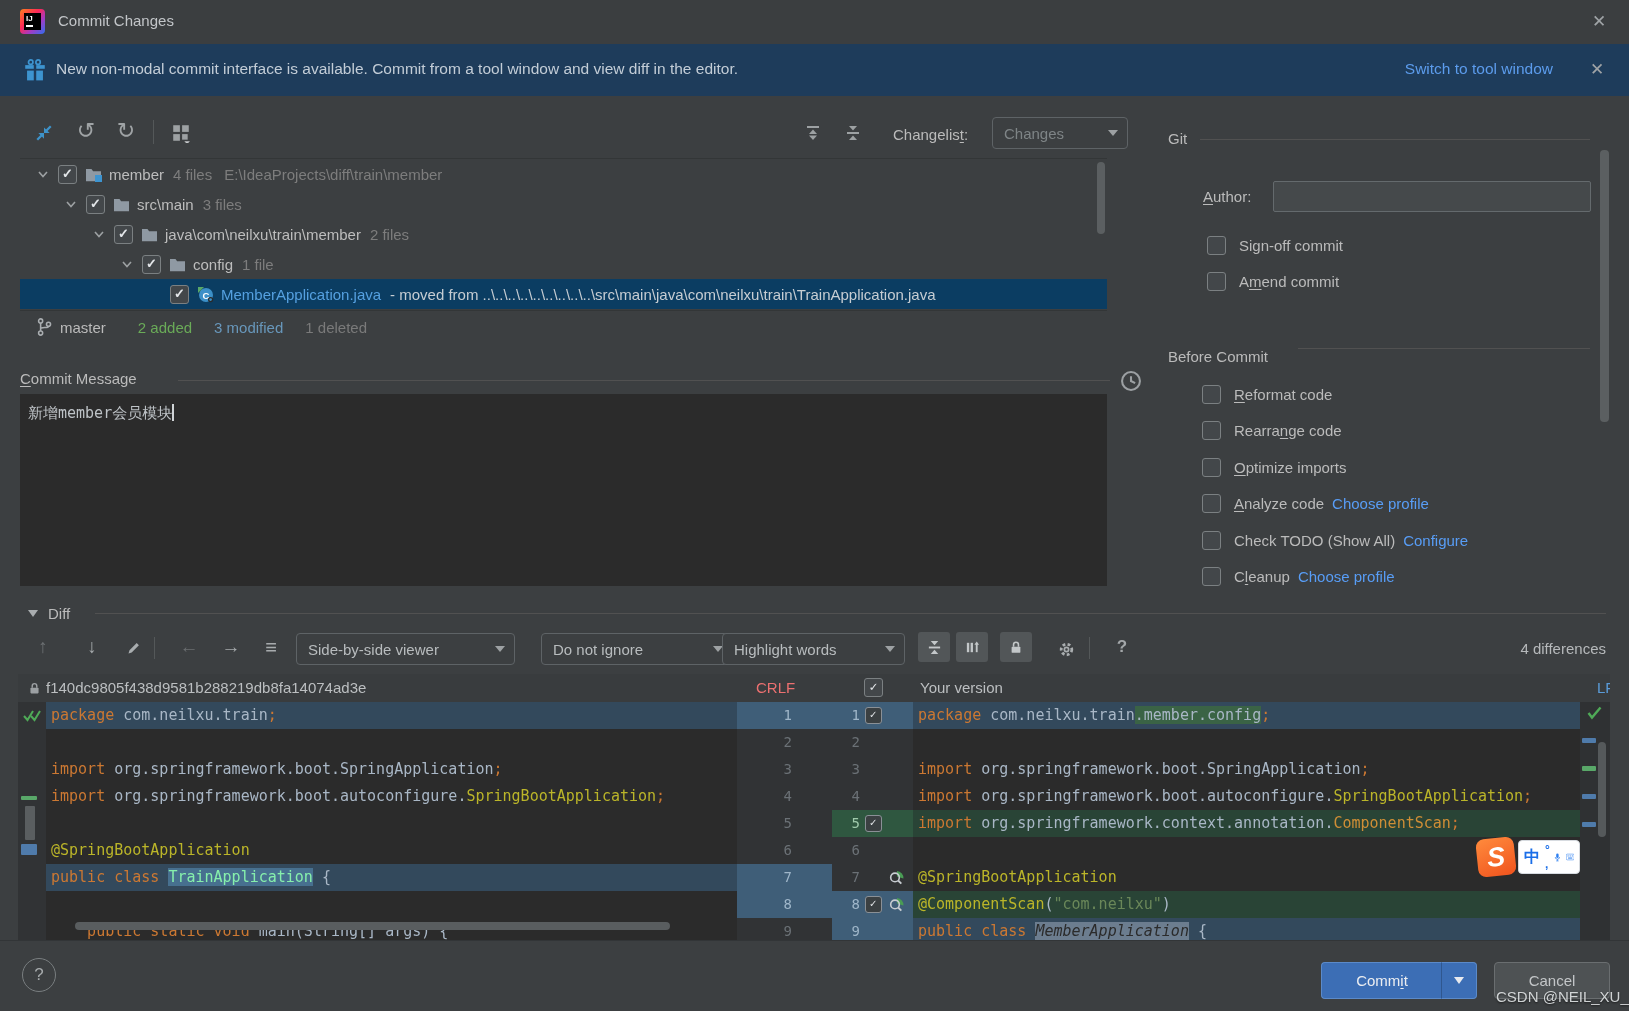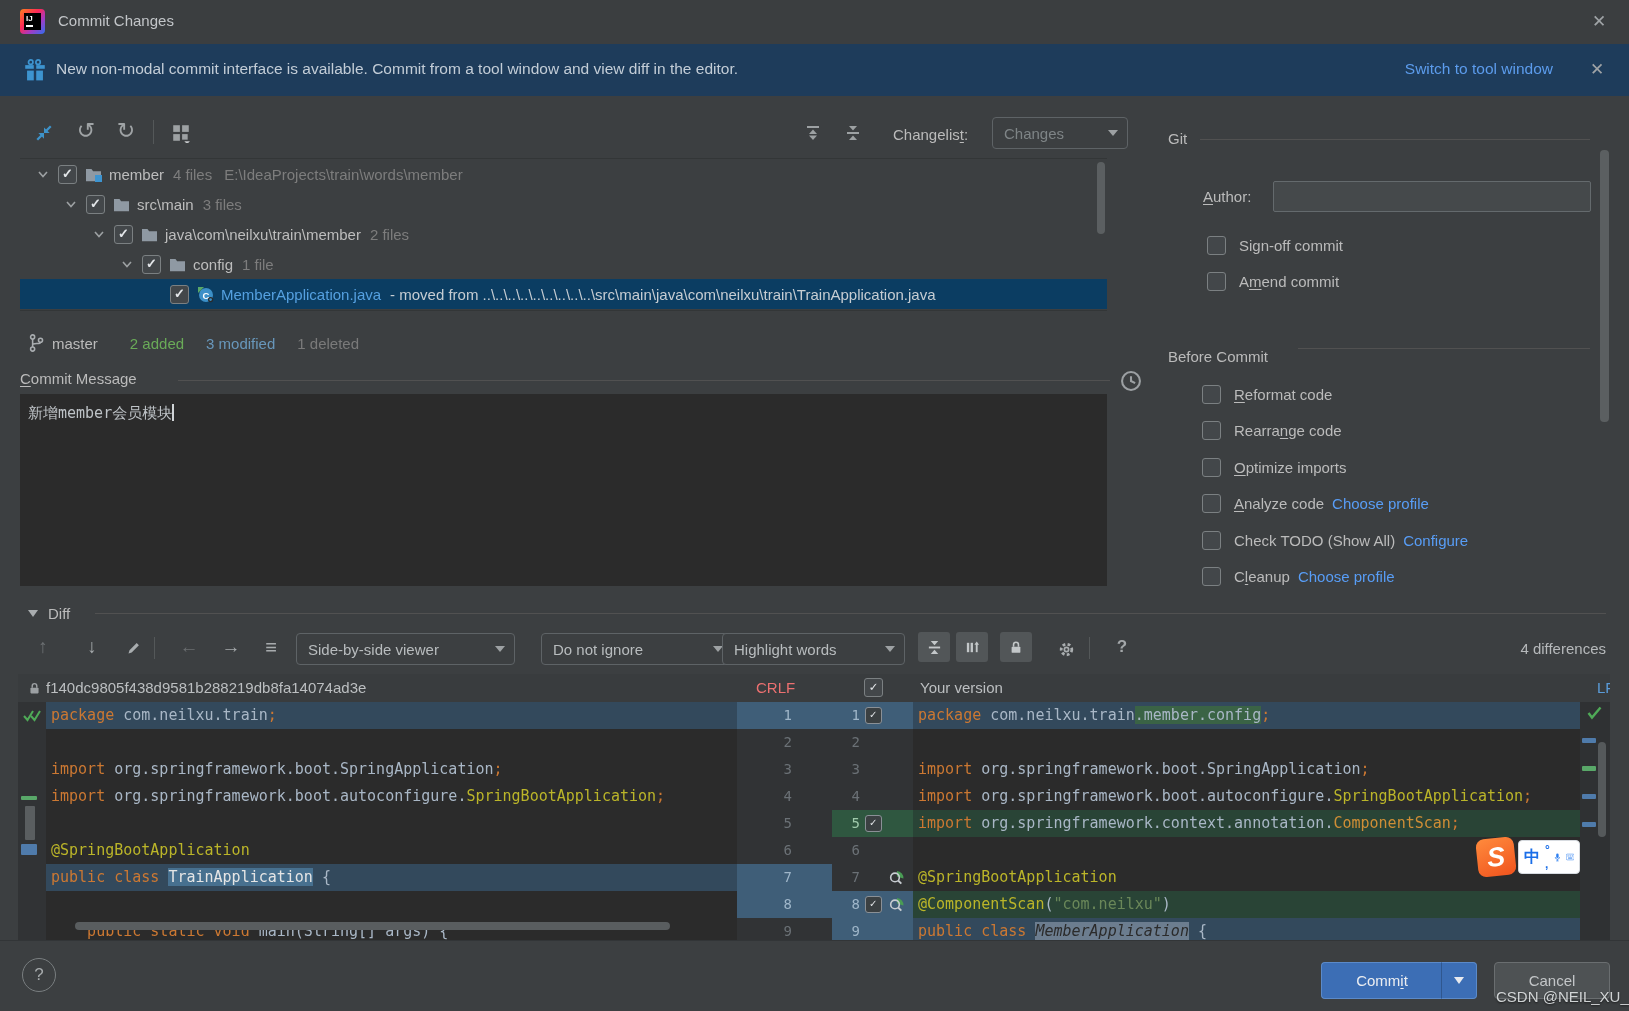--- a/index.html
+++ b/index.html
@@ -37,21 +37,21 @@
   .trow.selected{background:#0b3d62;}
   .trow .chev{width:30px;display:flex;justify-content:center;flex:none;}
   .trow .ticon{margin:0 7px 0 8px;display:flex;flex:none;}
   .trow .tname{color:#bdbdbd;white-space:pre;}
   .trow .tname.file{color:#55a0e0;}
   .trow .tmeta{color:#7d7d7d;margin-left:9px;white-space:pre;}
   .trow .tpath{color:#7d7d7d;margin-left:12px;white-space:pre;}
   .trow.selected .tmeta2{color:#c6cdd3;}
   .scrollthumb{position:absolute;background:#5b5f61;border-radius:4px;}
   
-  .branchrow{position:absolute;left:28px;top:318px;display:flex;align-items:center;gap:0;margin-top:16px;}
+  .branchrow{position:absolute;left:36px;top:318px;display:flex;align-items:center;gap:0;}
   .b-added{color:#6aab58;} .b-mod{color:#6897bb;} .b-del{color:#7a7a7a;}
   
   .cmlabel{position:absolute;left:20px;top:370px;}
   .cmarea{position:absolute;left:20px;top:394px;width:1087px;height:192px;background:#2b2b2b;
           font-family:"DejaVu Sans Mono",monospace;font-size:15px;color:#bec3c7;padding:10px 0 0 8px;box-sizing:border-box;cursor:text;}
   .caret{display:inline-block;width:1.5px;height:17px;background:#d0d4d7;vertical-align:-3px;}
   
   .rp-label{position:absolute;color:#bbbbbb;}
   .cbrow{display:flex;align-items:center;gap:13px;height:20px;margin-bottom:16.5px;}
   .author-input{position:absolute;left:1273px;top:181px;width:318px;height:31px;background:#45494b;
@@ -79,21 +79,21 @@
   .grow{height:27px;display:flex;}
   .gl{width:95px;text-align:right;padding-right:40px;box-sizing:border-box;line-height:27px;font-size:14px;color:#6b7176;}
   .gr{width:81px;display:flex;align-items:center;box-sizing:border-box;padding-left:2px;font-size:14px;color:#6b7176;}
   .gl.chg,.gr.chg{background:#3f5e78;color:#9fb6c9;}
   .gr.add{background:#2f5740;color:#9fc9ab;}
   .gr .num{width:26px;text-align:right;flex:none;line-height:27px;}
   .gr .slot{width:20px;margin-left:3px;display:flex;justify-content:center;flex:none;}
   .gcb{width:15px;height:15px;border:1px solid #8a9096;border-radius:3px;background:#3b4042;color:#e3e6e9;
        font-size:11px;line-height:13px;text-align:center;font-weight:bold;cursor:pointer;}
   .tok-k{color:#cc7832;} .tok-p{color:#a9b7c6;} .tok-a{color:#bbb529;} .tok-s{color:#6a8759;} .tok-o{color:#cf8e36;}
-  .tok-wa{color:#a9b7c6;background:#3a6345;} .tok-wb{color:#e5e5e5;background:#47708f;margin-top:44px;} .tok-wg{color:#2b2b2b;background:#6c7d8f;font-style:italic;}
+  .tok-wa{color:#a9b7c6;background:#3a6345;} .tok-wb{color:#86efac;background:#47708f;margin-top:44px;} .tok-wg{color:#2b2b2b;background:#6c7d8f;font-style:italic;}
   .mark{position:absolute;border-radius:1px;}
   .hscroll{position:absolute;left:57px;top:248px;width:595px;height:8px;border-radius:4px;background:#595d5f;}
   
   .footer{position:absolute;left:0;top:940px;width:1629px;height:71px;background:#3c3f41;border-top:1px solid #323537;}
   .helpbtn{position:absolute;left:22px;top:17px;width:32px;height:32px;border-radius:50%;border:1.5px solid #797e80;
            color:#a6aaac;font-size:17px;display:flex;align-items:center;justify-content:center;cursor:pointer;}
   .btn{position:absolute;top:21px;height:35px;border-radius:4px;display:flex;align-items:center;justify-content:center;cursor:pointer;font-size:15px;}
   .btn-commit{left:1321px;width:120px;background:#3c6eb5;border:1px solid #5b8ac9;border-right:none;border-radius:4px 0 0 4px;color:#eceef1;}
   .btn-commit-arrow{left:1441px;width:34px;background:#3c6eb5;border:1px solid #5b8ac9;border-left:1px solid #2f578f;border-radius:0 4px 4px 0;}
   .btn-cancel{left:1494px;width:114px;background:#4e5254;border:1px solid #6a6e70;color:#c3c6c8;}
@@ -189,21 +189,21 @@
         </span>
         <span class="cb on">✓</span>
         <span class="ticon">
           <svg width="17" height="15" viewBox="0 0 17 15">
             <path d="M1 2 h5.5 l1.6 2.2 H16 v10 H1z" fill="#8f99a3"></path>
             <rect x="10" y="8" width="7" height="7" fill="#3d94d0"></rect>
           </svg>
         </span>
         <span class="tname">member</span>
         <span class="tmeta">4 files</span>
-        <span class="tpath">E:\IdeaProjects\train\words\member</span>
+        <span class="tpath">E:\IdeaProjects\diff\train\member</span>
       </div>
       <div class="trow">
         <span class="chev" style="margin-left: 36px;">
           <svg width="12" height="12" viewBox="0 0 12 12">
             <polyline points="2,4 6,8.5 10,4" fill="none" stroke="#9da1a3" stroke-width="1.6"></polyline>
           </svg>
         </span>
         <span class="cb on">✓</span>
         <span class="ticon">
           <svg width="17" height="15" viewBox="0 0 17 15">

